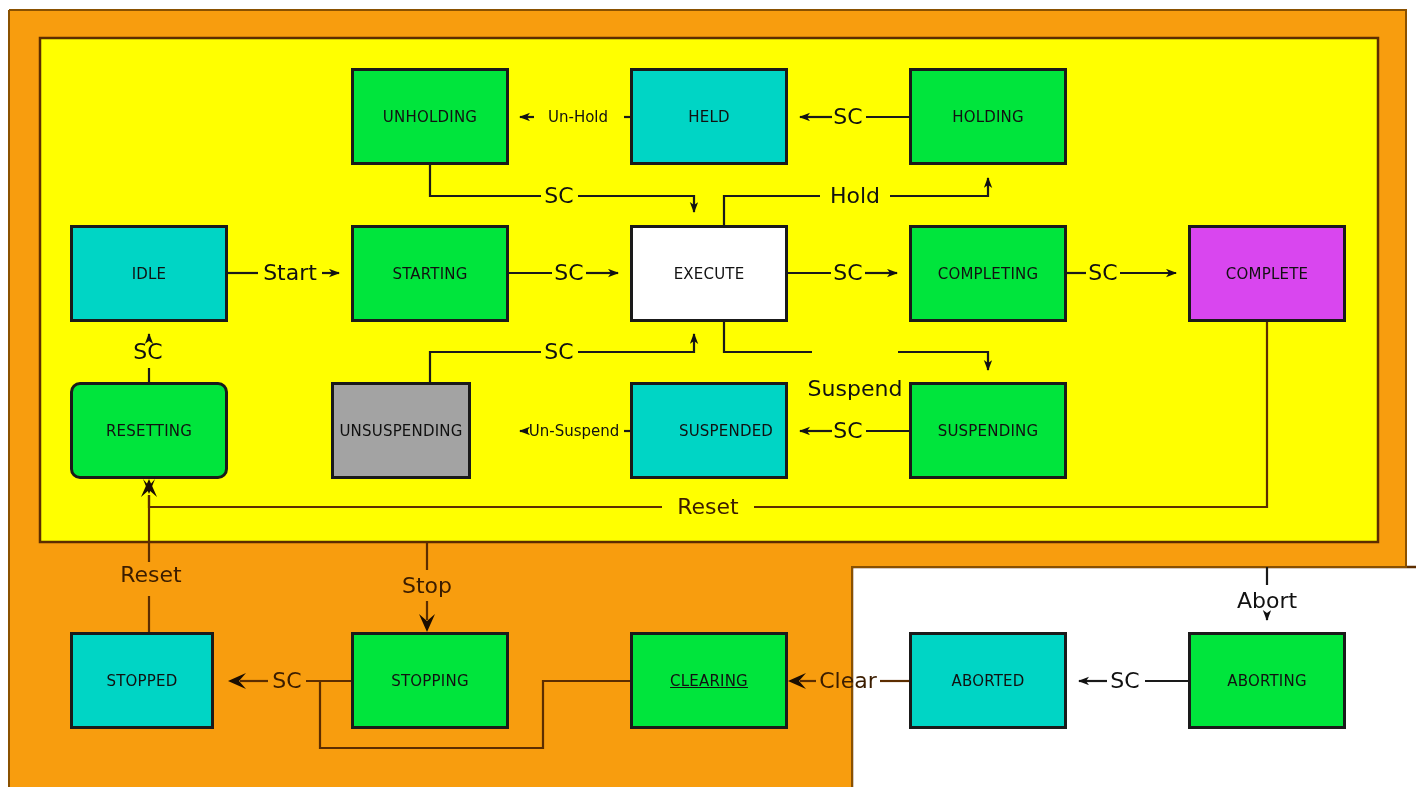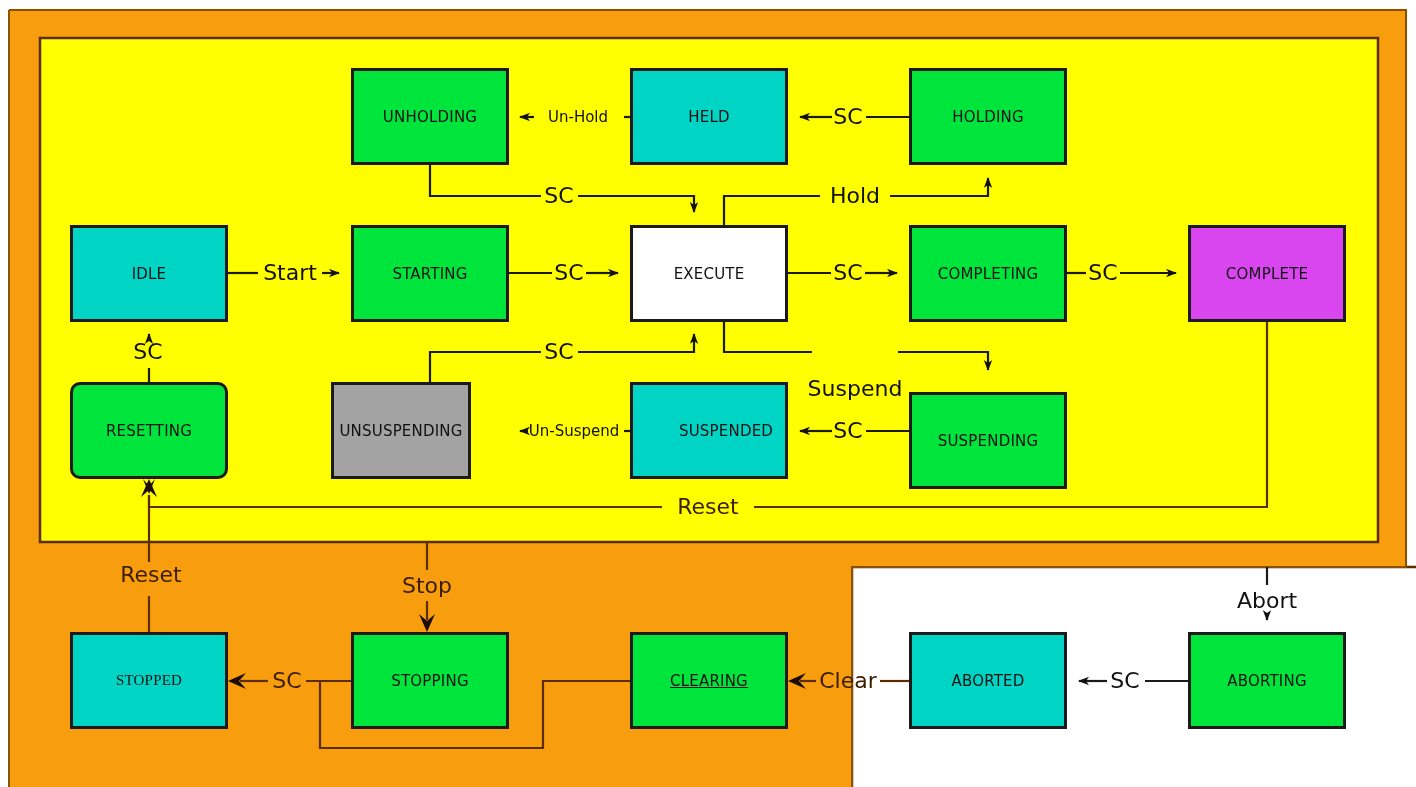--- a/index.html
+++ b/index.html
@@ -199,25 +199,25 @@
 
   <div class="box" style="left:70px;top:382px;width:158px;height:97px;background:#00e53c;border-radius:10px;">
     <span>RESETTING</span>
   </div>
   <div class="box" style="left:331px;top:382px;width:140px;height:97px;background:#a3a3a3;">
     <span>UNSUSPENDING</span>
   </div>
   <div class="box" style="left:630px;top:382px;width:158px;height:97px;background:#00d5c5;padding-left:34px;">
     <span>SUSPENDED</span>
   </div>
-  <div class="box" style="left:909px;top:382px;width:158px;height:97px;background:#00e53c;margin-top:10px;">
+  <div class="box" style="left:909px;top:382px;width:158px;height:97px;background:#00e53c;">
     <span>SUSPENDING</span>
   </div>
 
-  <div class="box" style="left:70px;top:632px;width:158px;height:97px;background:#00d5c5;font-family:Liberation Serif, serif;">
+  <div class="box" style="left:70px;top:632px;width:144px;height:97px;background:#00d5c5;">
     <span>STOPPED</span>
   </div>
   <div class="box" style="left:351px;top:632px;width:158px;height:97px;background:#00e53c;">
     <span>STOPPING</span>
   </div>
   <div class="box" style="left:630px;top:632px;width:158px;height:97px;background:#00e53c;text-decoration:underline;">
     <span>CLEARING</span>
   </div>
   <div class="box" style="left:909px;top:632px;width:158px;height:97px;background:#00d5c5;">
     <span>ABORTED</span>

